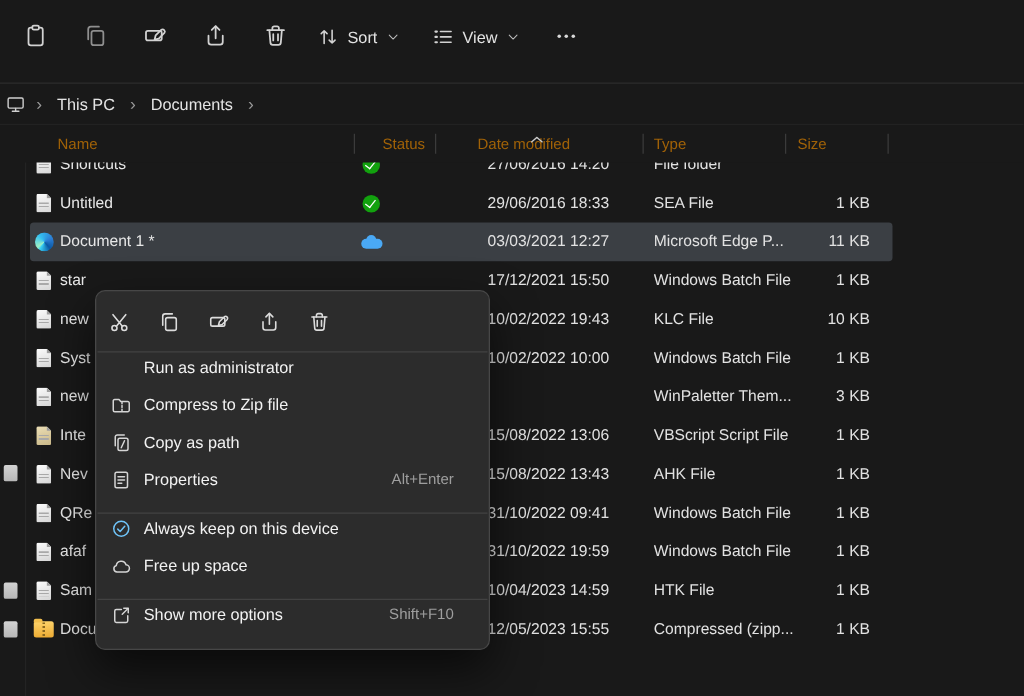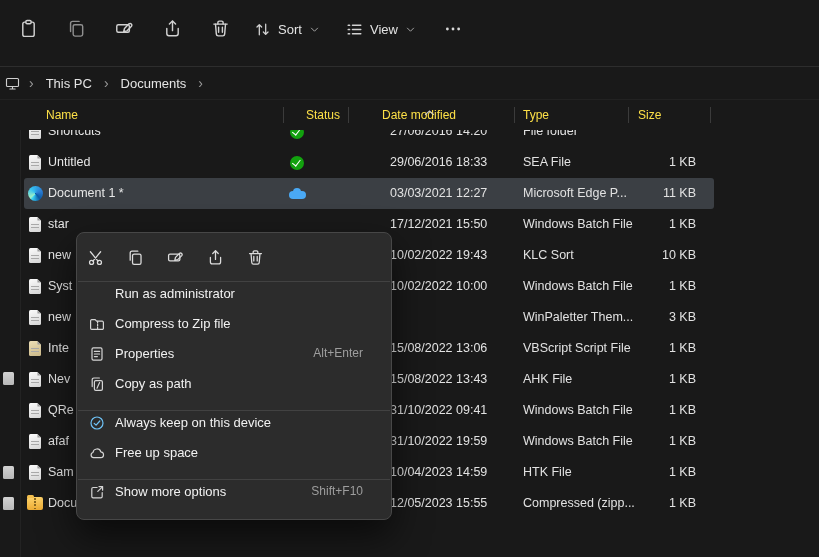--- a/index.html
+++ b/index.html
@@ -28,21 +28,21 @@
   
   #crumbbar{position:absolute;top:67px;left:0;width:100%;height:32px;display:flex;align-items:center;
     padding-left:5px;font-size:13px;color:#e4e4e4;gap:9px}
   #crumb-icon{width:15px;height:15px;color:#cfcfcf}
   .crumb{background:transparent;border:0;color:#e4e4e4;font-size:13px;padding:2px 3px;border-radius:4px}
   .crumb-sep{color:#9a9a9a;font-size:14px;line-height:1}
   #divider2{position:absolute;top:99px;left:0;width:100%;height:1px;background:rgba(255,255,255,0.04)}
 
   
   #colheader{position:absolute;top:100px;left:20px;width:799px;height:30px;background:#191919;z-index:3}
-  .hc{position:absolute;top:8px;font-size:12px;color:#fde047;white-space:nowrap}
+  .hc{position:absolute;top:8px;font-size:12px;color:#a16207;white-space:nowrap}
   .hsep{position:absolute;top:7px;width:1px;height:16px;background:#3b3b3b}
   #sortcaret{position:absolute;left:404px;top:2px;width:11px;height:6px}
   #navseam{position:absolute;left:20px;top:100px;height:457px;width:1px;background:#232323}
 
   
   #rows{position:absolute;top:116px;left:20px;width:740px;z-index:1}
   .row{position:relative;height:31px;margin-left:4px;width:690px;font-size:12.5px;color:#e7e7e7;border-radius:3px}
   .row.selected{background:#3b3f44}
   .cell{position:absolute;top:0;height:31px;line-height:31px;white-space:nowrap}
   .c-icon{left:2px;width:18px;display:flex;align-items:center;justify-content:center}
@@ -266,21 +266,21 @@
         <span class="cell c-type">Windows Batch File</span>
         <span class="cell c-size">1 KB</span>
       </div>
       <div class="row">
         <span class="cell c-icon">
           <span class="fi"></span>
         </span>
         <span class="cell c-name">new</span>
         <span class="cell c-status"></span>
         <span class="cell c-date">10/02/2022 19:43</span>
-        <span class="cell c-type">KLC Sort</span>
+        <span class="cell c-type">KLC File</span>
         <span class="cell c-size">10 KB</span>
       </div>
       <div class="row">
         <span class="cell c-icon">
           <span class="fi"></span>
         </span>
         <span class="cell c-name">Syst</span>
         <span class="cell c-status"></span>
         <span class="cell c-date">10/02/2022 10:00</span>
         <span class="cell c-type">Windows Batch File</span>
@@ -417,37 +417,37 @@
             <svg viewBox="0 0 16 16" fill="none" stroke="currentColor" stroke-width="1.2" stroke-linecap="round" stroke-linejoin="round">
               <path d="M1.6 5v7.2a1.2 1.2 0 0 0 1.2 1.2h10.4a1.2 1.2 0 0 0 1.2-1.2V6.4a1.2 1.2 0 0 0-1.2-1.2H7.6L6.2 3.6H2.8A1.2 1.2 0 0 0 1.6 5z"></path>
               <path d="M8.6 5.4v7.6" stroke-dasharray="1.6 1.4"></path>
             </svg>
           </span>
           <span class="mi-label">Compress to Zip file</span>
         </div>
         <div class="menu-item">
           <span class="mi-icon">
             <svg viewBox="0 0 16 16" fill="none" stroke="currentColor" stroke-width="1.2" stroke-linecap="round" stroke-linejoin="round">
-              <rect x="3" y="1.8" width="10" height="12.4" rx="1.4"></rect>
-              <path d="M5.4 5.4h5.2M5.4 8h5.2M5.4 10.6h3"></path>
-            </svg>
-          </span>
-          <span class="mi-label">Properties</span>
-          <span class="mi-shortcut">Alt+Enter</span>
-        </div>
-        <div class="menu-item">
-          <span class="mi-icon">
-            <svg viewBox="0 0 16 16" fill="none" stroke="currentColor" stroke-width="1.2" stroke-linecap="round" stroke-linejoin="round">
               <rect x="5.4" y="4.6" width="8" height="9.8" rx="1.4"></rect>
               <path d="M3.2 10.6V3.6A1.6 1.6 0 0 1 4.8 2h5.6"></path>
               <path d="M8 12.2l2.6-5.6"></path>
             </svg>
           </span>
           <span class="mi-label">Copy as path</span>
         </div>
+        <div class="menu-item">
+          <span class="mi-icon">
+            <svg viewBox="0 0 16 16" fill="none" stroke="currentColor" stroke-width="1.2" stroke-linecap="round" stroke-linejoin="round">
+              <rect x="3" y="1.8" width="10" height="12.4" rx="1.4"></rect>
+              <path d="M5.4 5.4h5.2M5.4 8h5.2M5.4 10.6h3"></path>
+            </svg>
+          </span>
+          <span class="mi-label">Properties</span>
+          <span class="mi-shortcut">Alt+Enter</span>
+        </div>
         <div class="menu-sep"></div>
         <div class="menu-item">
           <span class="mi-icon c-blue">
             <svg viewBox="0 0 16 16" fill="none" stroke="currentColor" stroke-width="1.2" stroke-linecap="round" stroke-linejoin="round">
               <circle cx="8" cy="8" r="6"></circle>
               <path d="M5.2 8.3l1.9 1.9 3.7-4.2"></path>
             </svg>
           </span>
           <span class="mi-label">Always keep on this device</span>
         </div>

